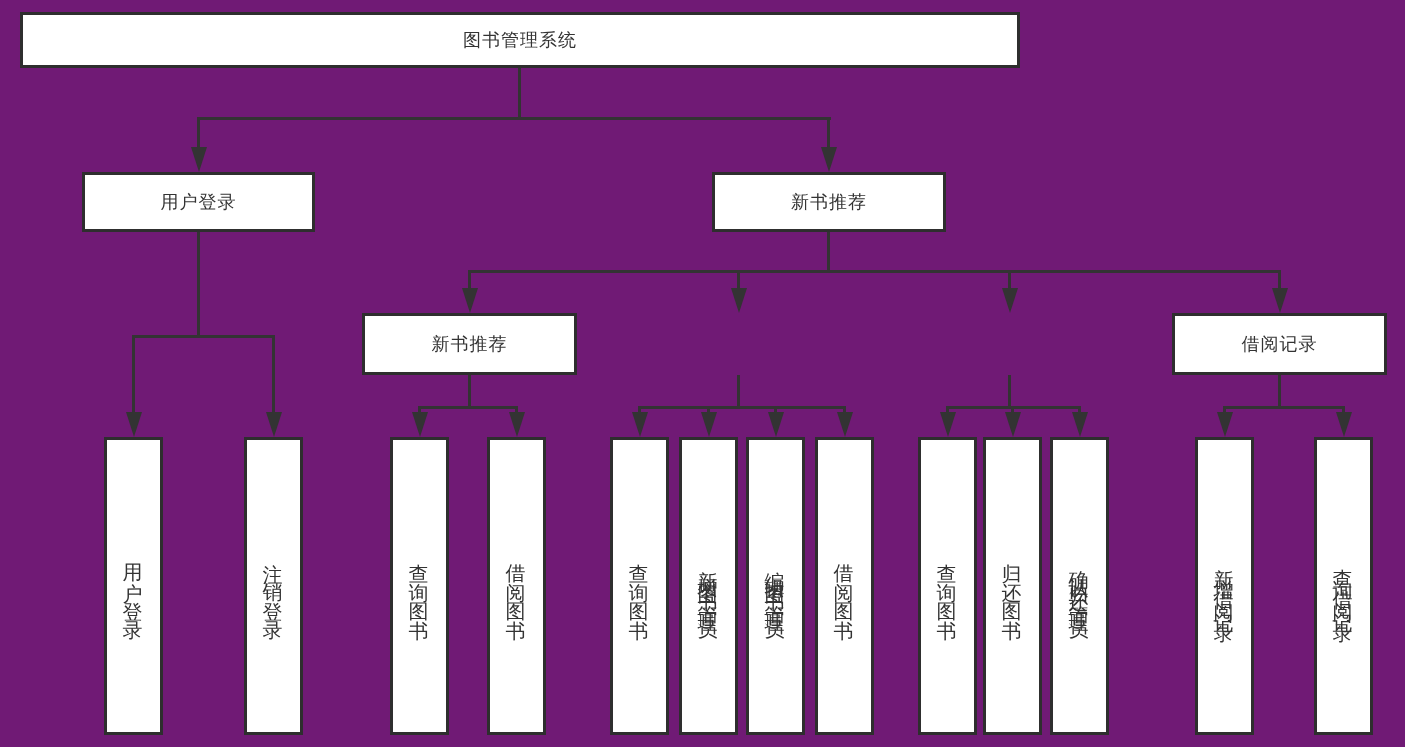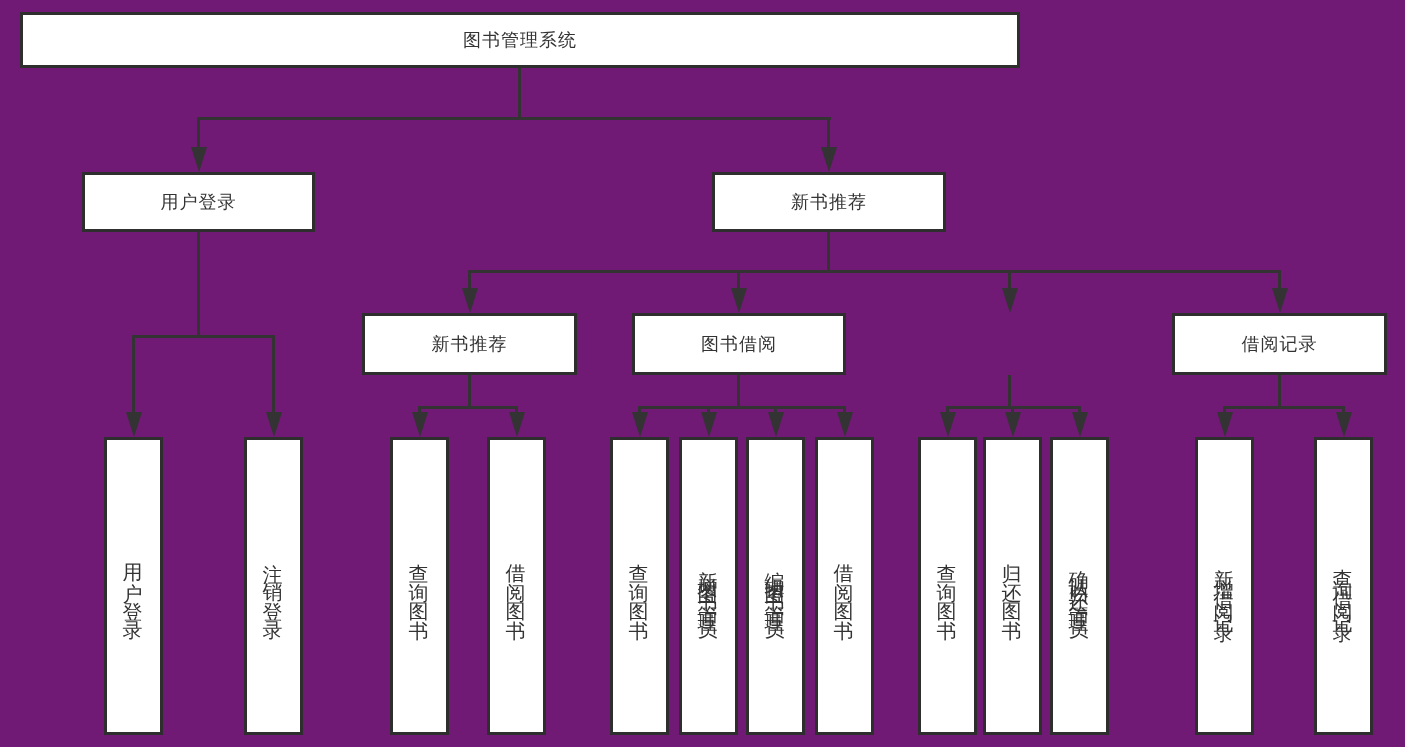--- a/index.html
+++ b/index.html
@@ -47,23 +47,20 @@
   </div>
 
   <div class="node hnode" style="left:712px;top:172px;width:234px;height:60px;">
     <span>新书推荐</span>
   </div>
 
   <div class="node hnode" style="left:362px;top:313px;width:215px;height:62px;">
     <span>新书推荐</span>
   </div>
 
-  <div class="node hnode" style="left:632px;top:313px;width:214px;height:62px;">
-    <span>图书借阅</span>
-  </div>
 
 
   <div class="node hnode" style="left:1172px;top:313px;width:215px;height:62px;justify-content:center;">
     <span>借阅记录</span>
   </div>
 
   <div class="node vnode" style="left:104px;top:437px;width:59px;height:298px;">
     <span class="ls-s">用户登录</span>
   </div>
 

